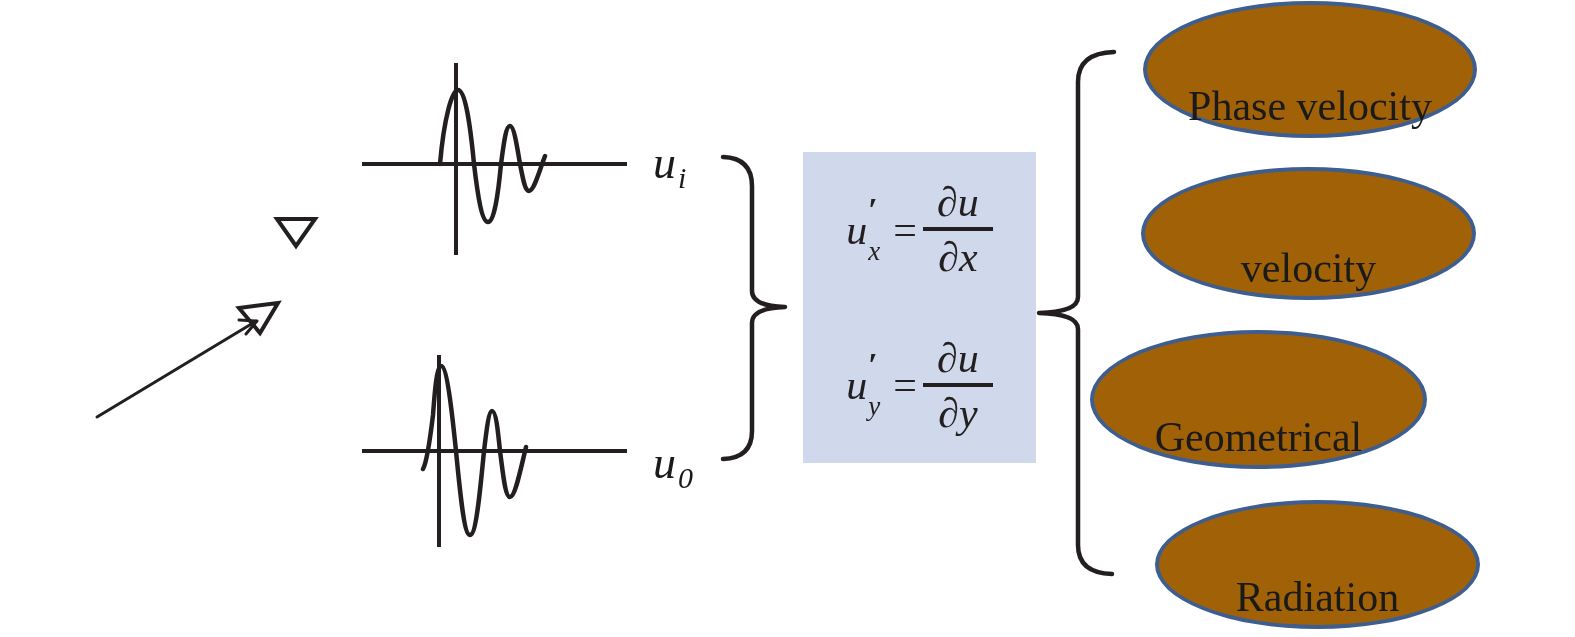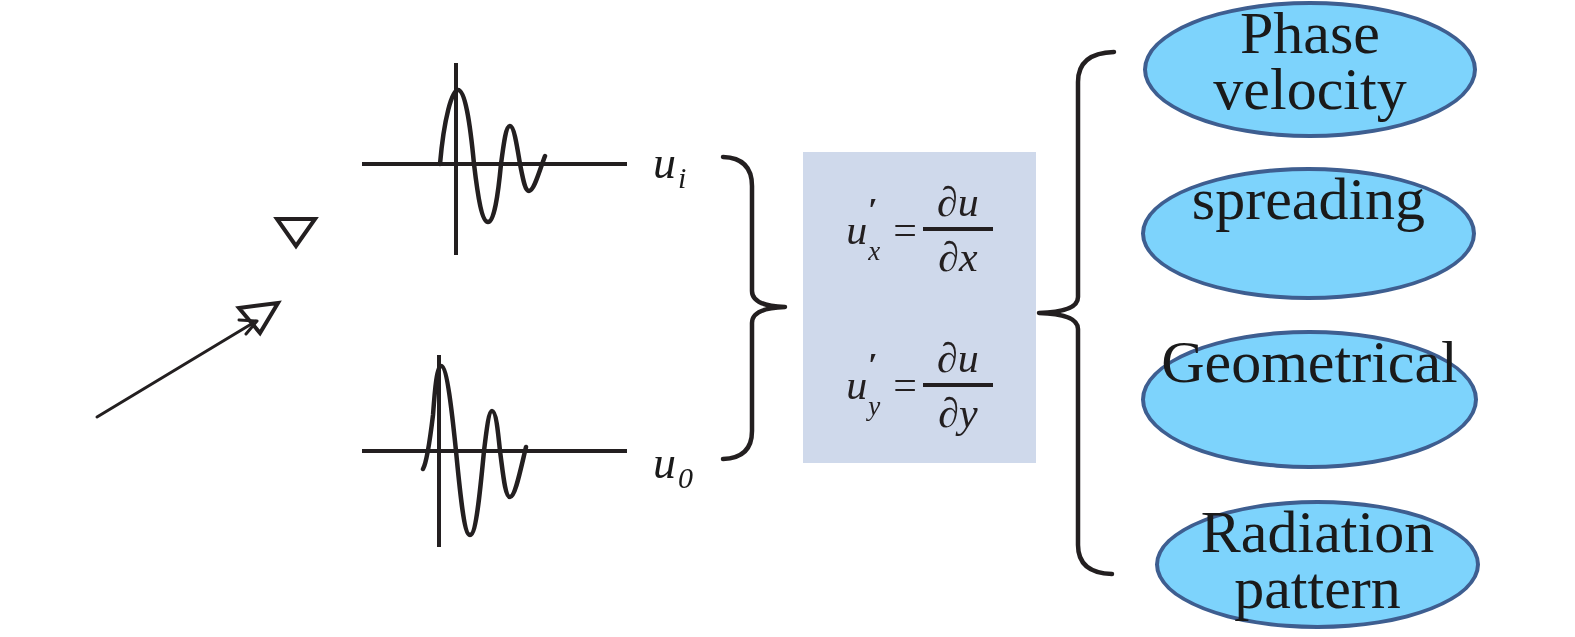--- a/index.html
+++ b/index.html
@@ -78,32 +78,32 @@
     padding:0 14px 4px 14px;
     border-bottom:4px solid var(--ink);
   }
   .frac .den{padding-top:5px;}
 
   
   .bubble{
     position:absolute;
     border:4px solid var(--ellipse-stroke);
     border-radius:50%;
-    background:#7dd3fc;
+    background:#a16207;
     display:flex;flex-direction:column;
-    justify-content:flex-start;align-items:center;
+    justify-content:flex-end;align-items:center;
     text-align:center;
-    font-size:60px;line-height:56px;
+    font-size:42px;line-height:56px;
     color:var(--text);
     box-sizing:border-box;
   }
   .bubble div:empty{display:none;}
   .bubble-1{left:1143px;top:1px;width:334px;height:137px;}
   .bubble-2{left:1141px;top:167px;width:335px;height:133px;}
-  .bubble-3{left:1141px;top:330px;width:337px;height:139px;gap:40px;}
+  .bubble-3{left:1090px;top:330px;width:337px;height:139px;gap:40px;}
   .bubble-4{left:1155px;top:500px;width:325px;height:129px;}
 </style>
 </head>
 <body>
 
 <div class="stage">
 
   <svg class="strokes" width="1575" height="637" viewBox="0 0 1575 637">
 
     <path class="thin" d="M97 417 L253 323"></path>
@@ -169,23 +169,22 @@
         <span class="den">∂y</span>
       </span>
     </div>
   </div>
 
   <div class="bubble bubble-1">
     <div>Phase velocity</div>
 
   </div>
   <div class="bubble bubble-2">
-    <div>spreading</div>
+    <div>velocity</div>
   </div>
   <div class="bubble bubble-3">
     <div>Geometrical</div>
   </div>
   <div class="bubble bubble-4">
     <div>Radiation</div>
-    <div>pattern</div>
   </div>
 
 </div>
 
 </body></html>

